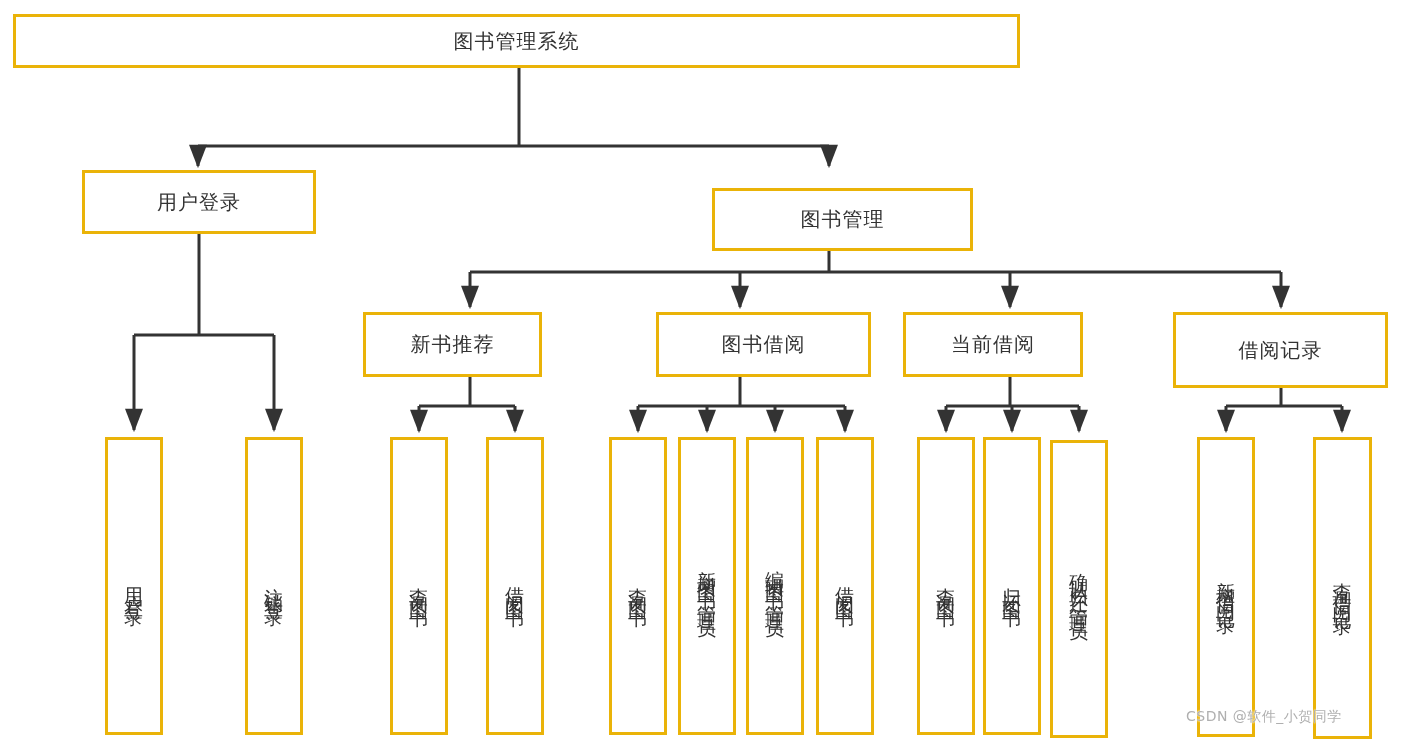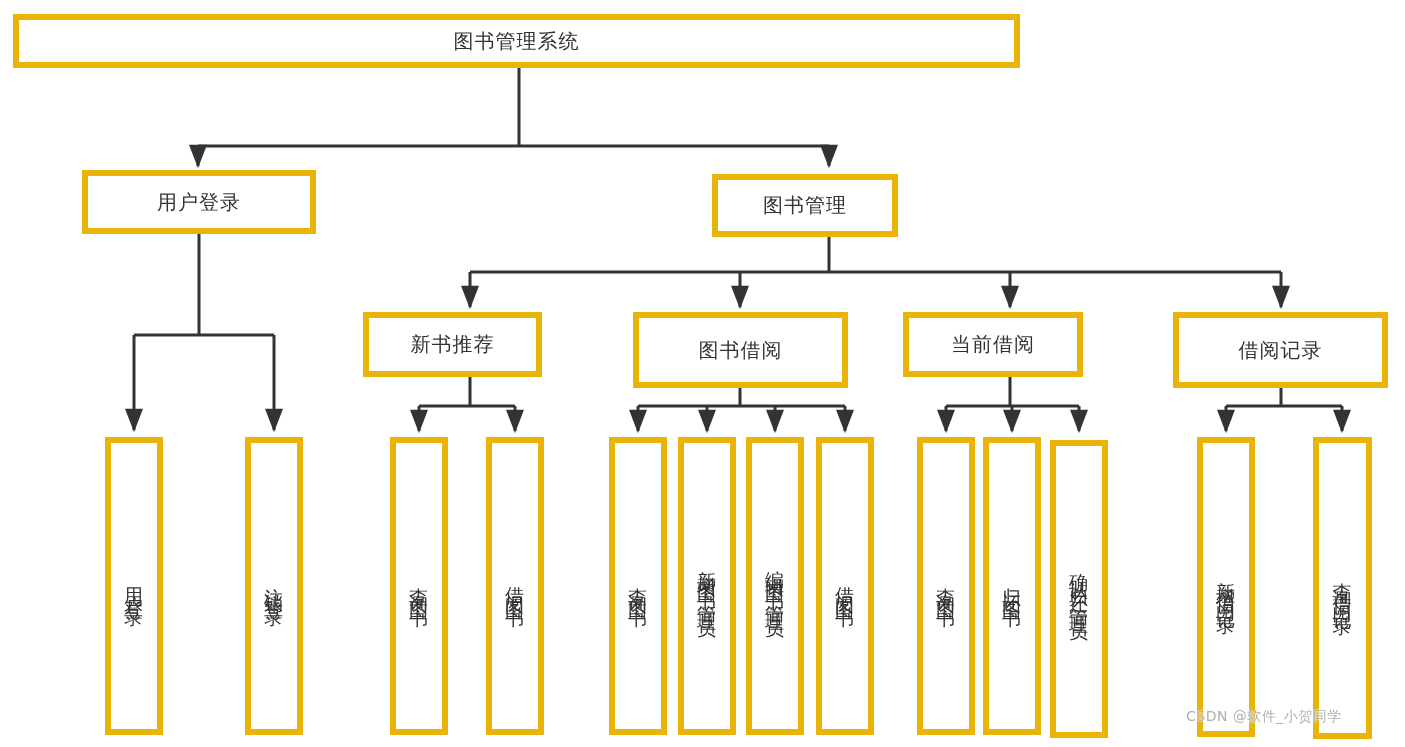--- a/index.html
+++ b/index.html
@@ -14,21 +14,21 @@
   }
   .wires {
     position: absolute;
     left: 0; top: 0;
     width: 1405px; height: 747px;
     pointer-events: none;
   }
   .node {
     position: absolute;
     box-sizing: border-box;
-    border: 6px solid #eab308;
+    border: 3px solid #eab308;
     background: #ffffff;
     display: flex;
     align-items: center;
     justify-content: center;
     font-size: 20px;
     letter-spacing: 1px;
     color: #333333;
     text-align: center;
     z-index: 2;
   }
@@ -110,24 +110,24 @@
         <path d="M1281,377 L1281,406 M1226,406 L1342,406"></path>
         <line x1="1226" y1="406" x2="1226" y2="431" marker-end="url(#arw)"></line>
         <line x1="1342" y1="406" x2="1342" y2="431" marker-end="url(#arw)"></line>
       </g>
     </g>
   </svg>
 
   <div class="node" style="left:13px; top:14px; width:1007px; height:54px;">图书管理系统</div>
 
   <div class="node" style="left:82px; top:170px; width:234px; height:64px;">用户登录</div>
-  <div class="node" style="left:712px; top:174px; width:186px; height:63px;">图书管理</div>
+  <div class="node" style="left:712px; top:188px; width:261px; height:63px;">图书管理</div>
 
   <div class="node" style="left:363px; top:312px; width:179px; height:65px;">新书推荐</div>
-  <div class="node" style="left:633px; top:312px; width:215px; height:76px;">图书借阅</div>
+  <div class="node" style="left:656px; top:312px; width:215px; height:65px;">图书借阅</div>
   <div class="node" style="left:903px; top:312px; width:180px; height:65px;">当前借阅</div>
   <div class="node" style="left:1173px; top:312px; width:215px; height:76px;">借阅记录</div>
 
   <div class="node vnode" style="left:105px; top:437px; width:58px; height:298px;">用户登录</div>
   <div class="node vnode" style="left:245px; top:437px; width:58px; height:298px;">注销登录</div>
 
   <div class="node vnode" style="left:390px; top:437px; width:58px; height:298px;">查询图书</div>
   <div class="node vnode" style="left:486px; top:437px; width:58px; height:298px;">借阅图书</div>
 
   <div class="node vnode" style="left:609px; top:437px; width:58px; height:298px;">查询图书</div>

